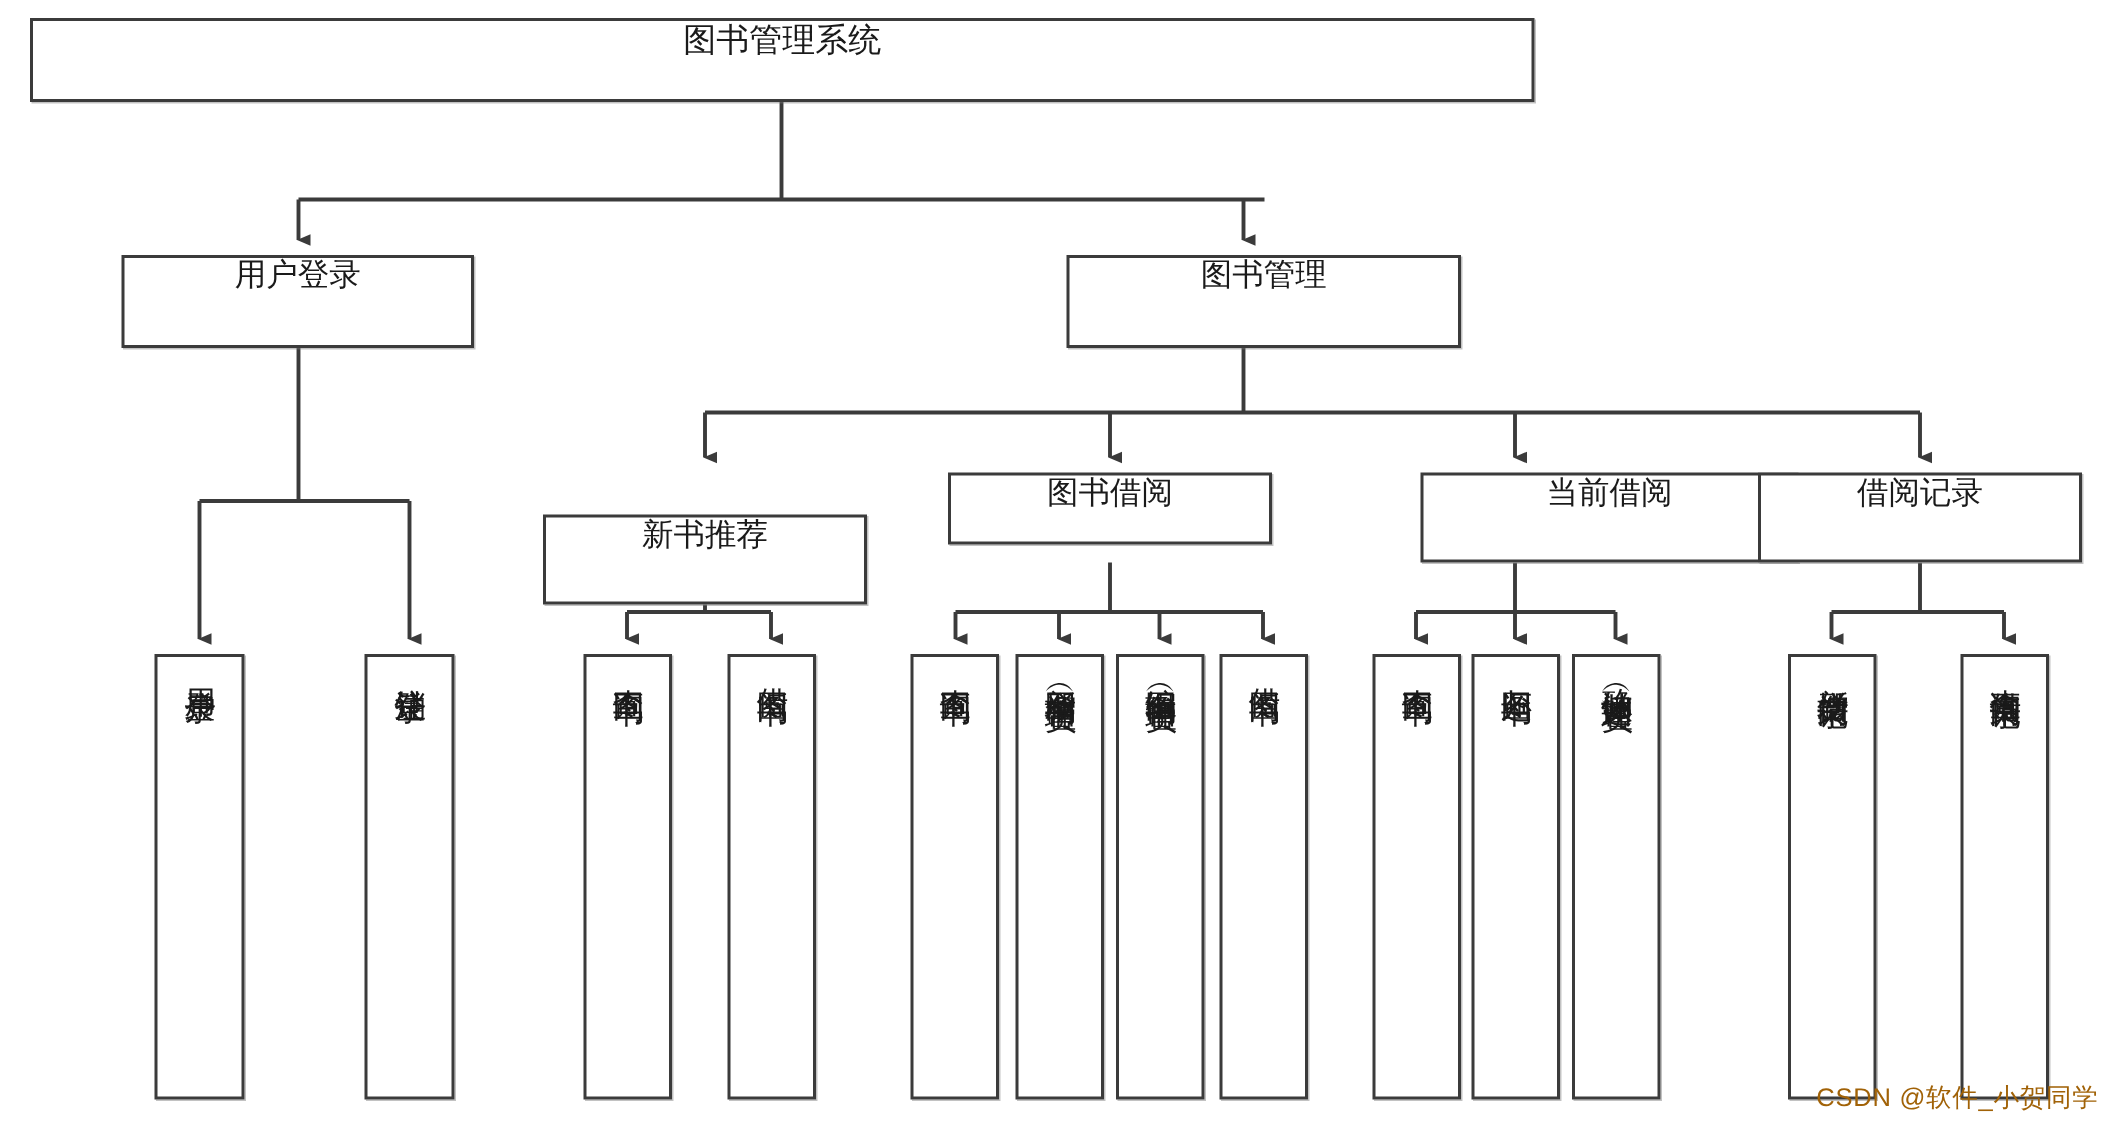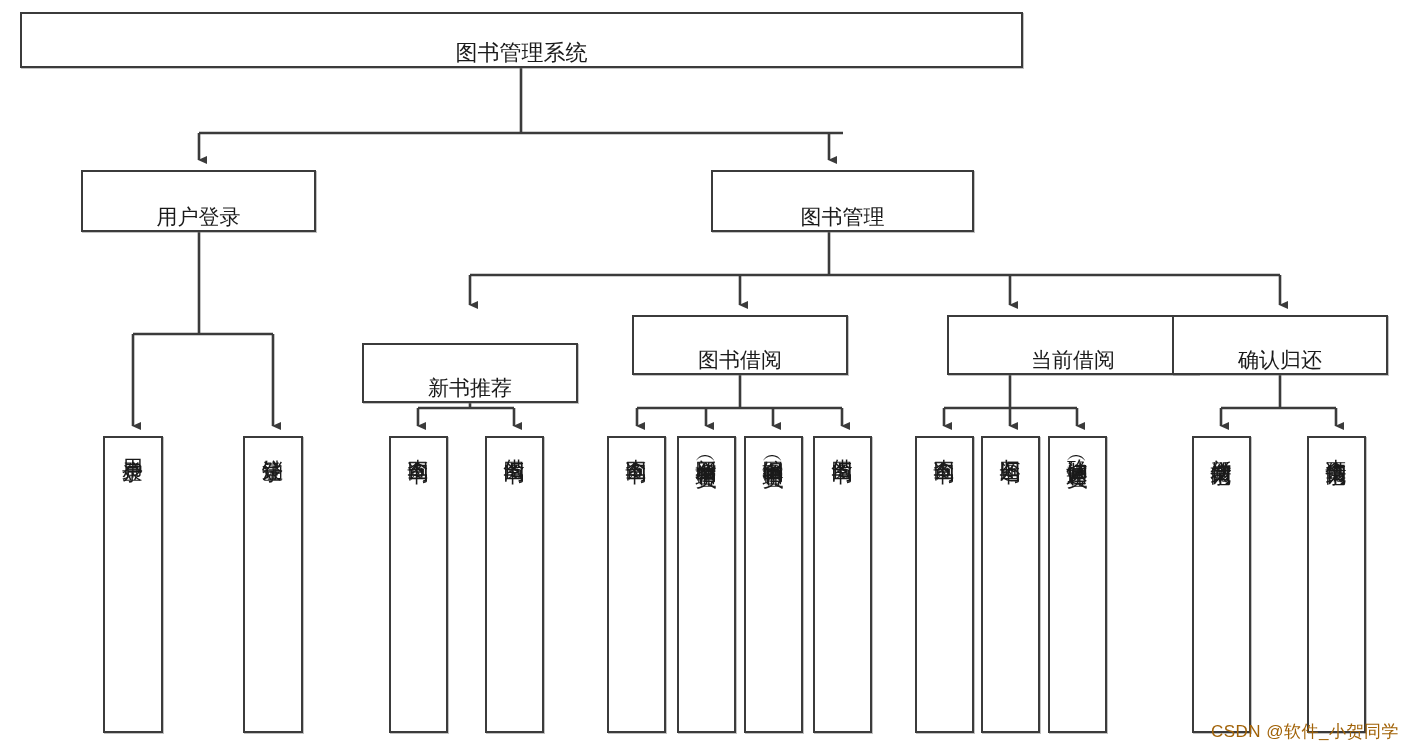--- a/index.html
+++ b/index.html
@@ -27,21 +27,21 @@
     width: 1405px;
     height: 747px;
     pointer-events: none;
   }
   .node {
     position: absolute;
     box-sizing: border-box;
     border: 2px solid #3b3b3b;
     background: #ffffff;
     display: flex;
-    align-items: flex-end;
+    align-items: flex-start;
     justify-content: center;
     color: #1a1a1a;
     box-shadow: 1px 1px 0 rgba(120,120,120,0.45);
   }
   .node-label {
     display: block;
     text-align: center;
     line-height: 1.18;
     white-space: nowrap;
   }
@@ -138,30 +138,30 @@
   </div>
 
   <div class="node horizontal" style="left:711px; top:170px; width:263px; height:62px;">
     <span class="node-label">图书管理</span>
   </div>
 
   <div class="node horizontal" style="left:362px; top:315px; width:216px; height:60px;margin-top:28px;">
     <span class="node-label">新书推荐</span>
   </div>
 
-  <div class="node horizontal" style="left:632px; top:315px; width:216px; height:60px;">
+  <div class="node horizontal" style="left:632px; top:315px; width:216px; height:48px;">
     <span class="node-label">图书借阅</span>
   </div>
 
   <div class="node horizontal" style="left:947px; top:315px; width:252px; height:60px;">
     <span class="node-label">当前借阅</span>
   </div>
 
   <div class="node horizontal" style="left:1172px; top:315px; width:216px; height:60px;">
-    <span class="node-label">确认归还</span>
+    <span class="node-label">借阅记录</span>
   </div>
 
   <div class="node vertical" style="left:103px; top:436px; width:60px; height:297px;">
     <span class="node-label">用户登录</span>
   </div>
 
   <div class="node vertical" style="left:243px; top:436px; width:60px; height:297px;">
     <span class="node-label">注销登录</span>
   </div>
 

